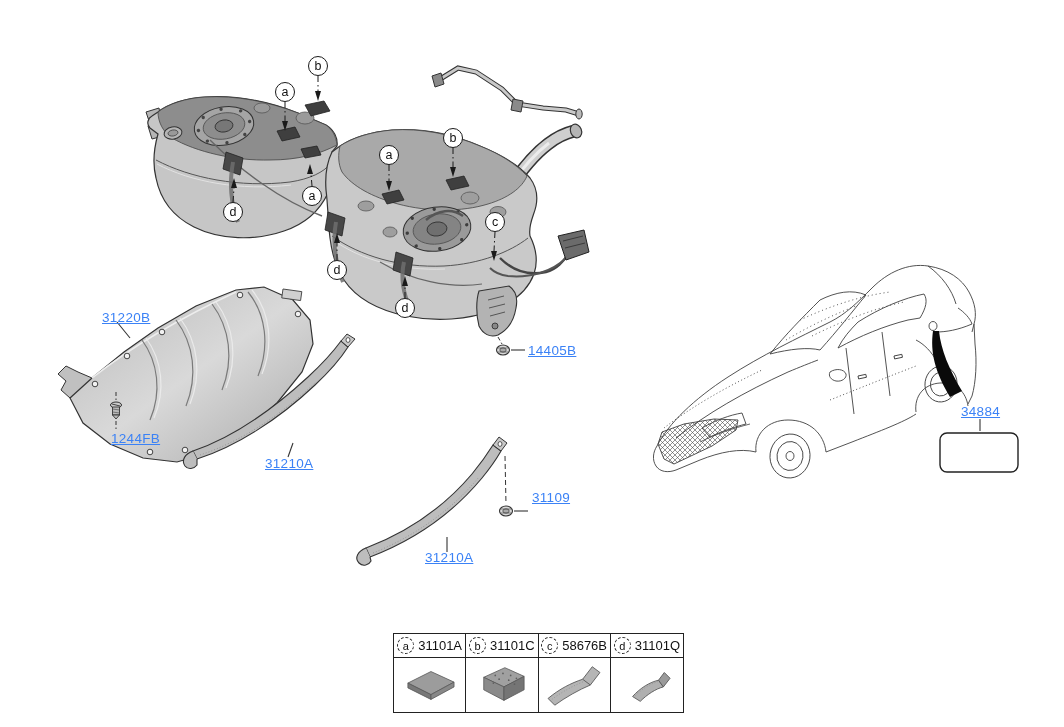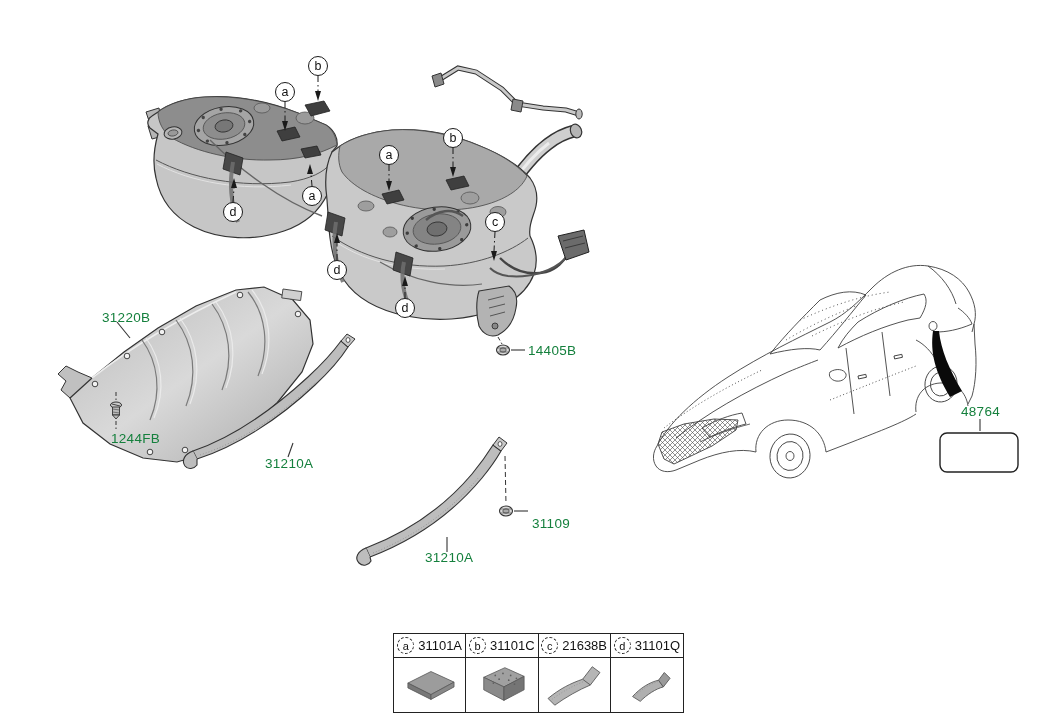--- a/index.html
+++ b/index.html
@@ -1,19 +1,19 @@
 <!DOCTYPE html>
 <html><head>
 <meta charset="utf-8">
 <style>
   html,body{margin:0;padding:0;background:#fff;}
   #stage{position:relative;width:1064px;height:727px;background:#fff;overflow:hidden;
          font-family:"Liberation Sans", sans-serif;color:#111;}
   #art{position:absolute;left:0;top:0;}
-  .plabel{position:absolute;font-size:13.5px;letter-spacing:.3px;color:#15803d;white-space:nowrap;}
+  .plabel{position:absolute;font-size:13.5px;letter-spacing:.3px;color:#3b82f6;white-space:nowrap;text-decoration:underline;}
   .callout{position:absolute;width:20px;height:20px;border:1.4px solid #1a1a1a;border-radius:50%;
            background:#fff;display:flex;align-items:center;justify-content:center;
            font-size:12.5px;line-height:1;box-sizing:border-box;}
   .legend{position:absolute;left:393px;top:633px;width:289px;height:78px;border:1.6px solid #222;
           display:grid;grid-template-columns:repeat(4,1fr);grid-template-rows:24px 1fr;
           background:#fff;box-sizing:content-box;}
   .lg-h{border-bottom:1.4px solid #222;display:flex;align-items:center;justify-content:center;gap:4px;
         font-size:13px;}
   .lg-b{display:flex;align-items:center;justify-content:center;}
   .lg-h:not(:nth-child(4)), .lg-b:not(:last-child){border-right:1.4px solid #222;}
@@ -274,36 +274,36 @@
 <div class="callout" style="left:302px;top:186px">a</div>
 <div class="callout" style="left:223px;top:202px">d</div>
 <div class="callout" style="left:485px;top:212px">c</div>
 <div class="callout" style="left:327px;top:260px">d</div>
 <div class="callout" style="left:395px;top:298px">d</div>
 
 <div class="plabel" style="left:102px;top:310px">31220B</div>
 <div class="plabel" style="left:111px;top:431px">1244FB</div>
 <div class="plabel" style="left:265px;top:456px">31210A</div>
 <div class="plabel" style="left:528px;top:343px">14405B</div>
-<div class="plabel" style="left:532px;top:516px">31109</div>
+<div class="plabel" style="left:532px;top:490px">31109</div>
 <div class="plabel" style="left:425px;top:550px">31210A</div>
-<div class="plabel" style="left:961px;top:404px">48764</div>
+<div class="plabel" style="left:961px;top:404px">34884</div>
 
 <div class="legend">
   <div class="lg-h">
     <span class="lg-circle">a</span>
     <span>31101A</span>
   </div>
   <div class="lg-h">
     <span class="lg-circle">b</span>
     <span>31101C</span>
   </div>
   <div class="lg-h">
     <span class="lg-circle">c</span>
-    <span>21638B</span>
+    <span>58676B</span>
   </div>
   <div class="lg-h">
     <span class="lg-circle">d</span>
     <span>31101Q</span>
   </div>
   <div class="lg-b">
     <svg width="70" height="50" viewBox="0 0 70 52">
       <polygon points="12,24 36,12 60,23 36,36" fill="#9c9c9c" stroke="#555" stroke-width="0.8"></polygon>
       <polygon points="12,24 36,36 36,41 12,29" fill="#787878" stroke="#555" stroke-width="0.8"></polygon>
       <polygon points="36,36 60,23 60,28 36,41" fill="#888" stroke="#555" stroke-width="0.8"></polygon>

